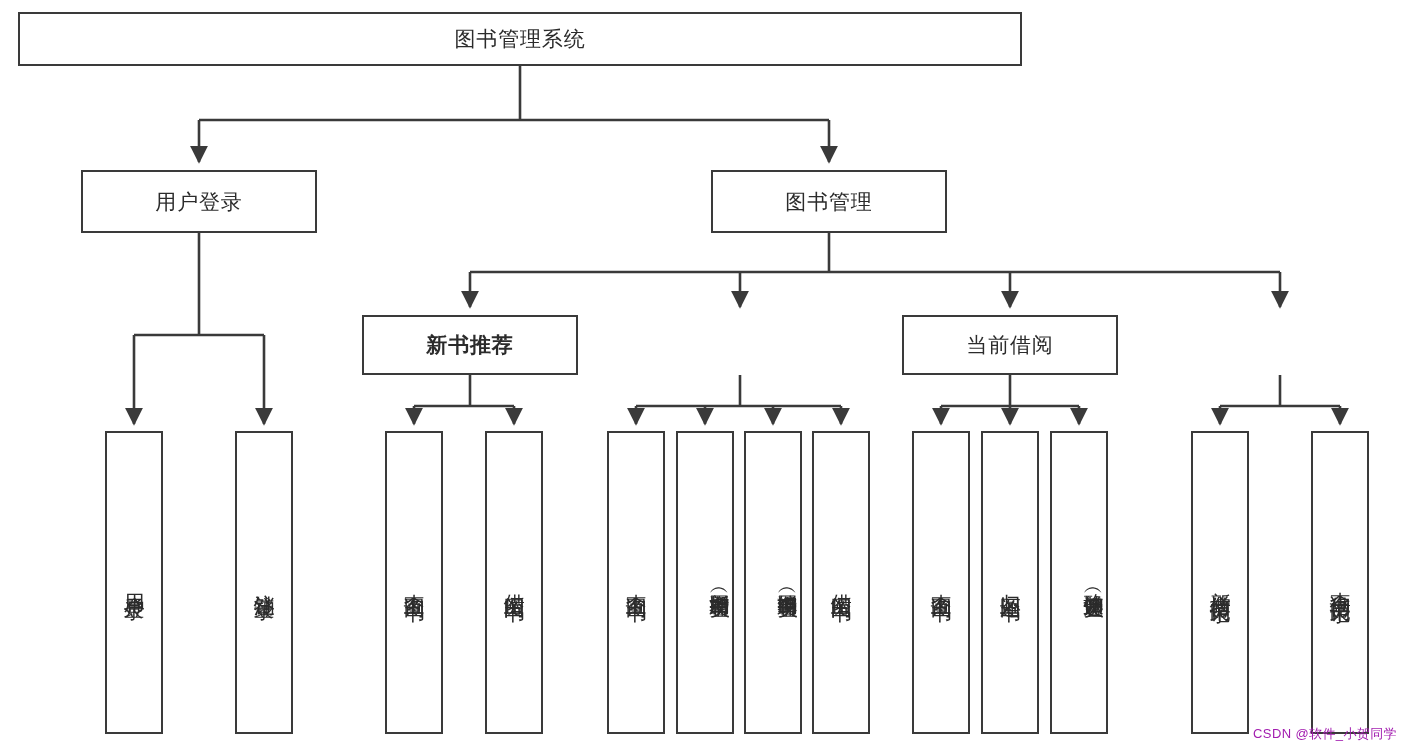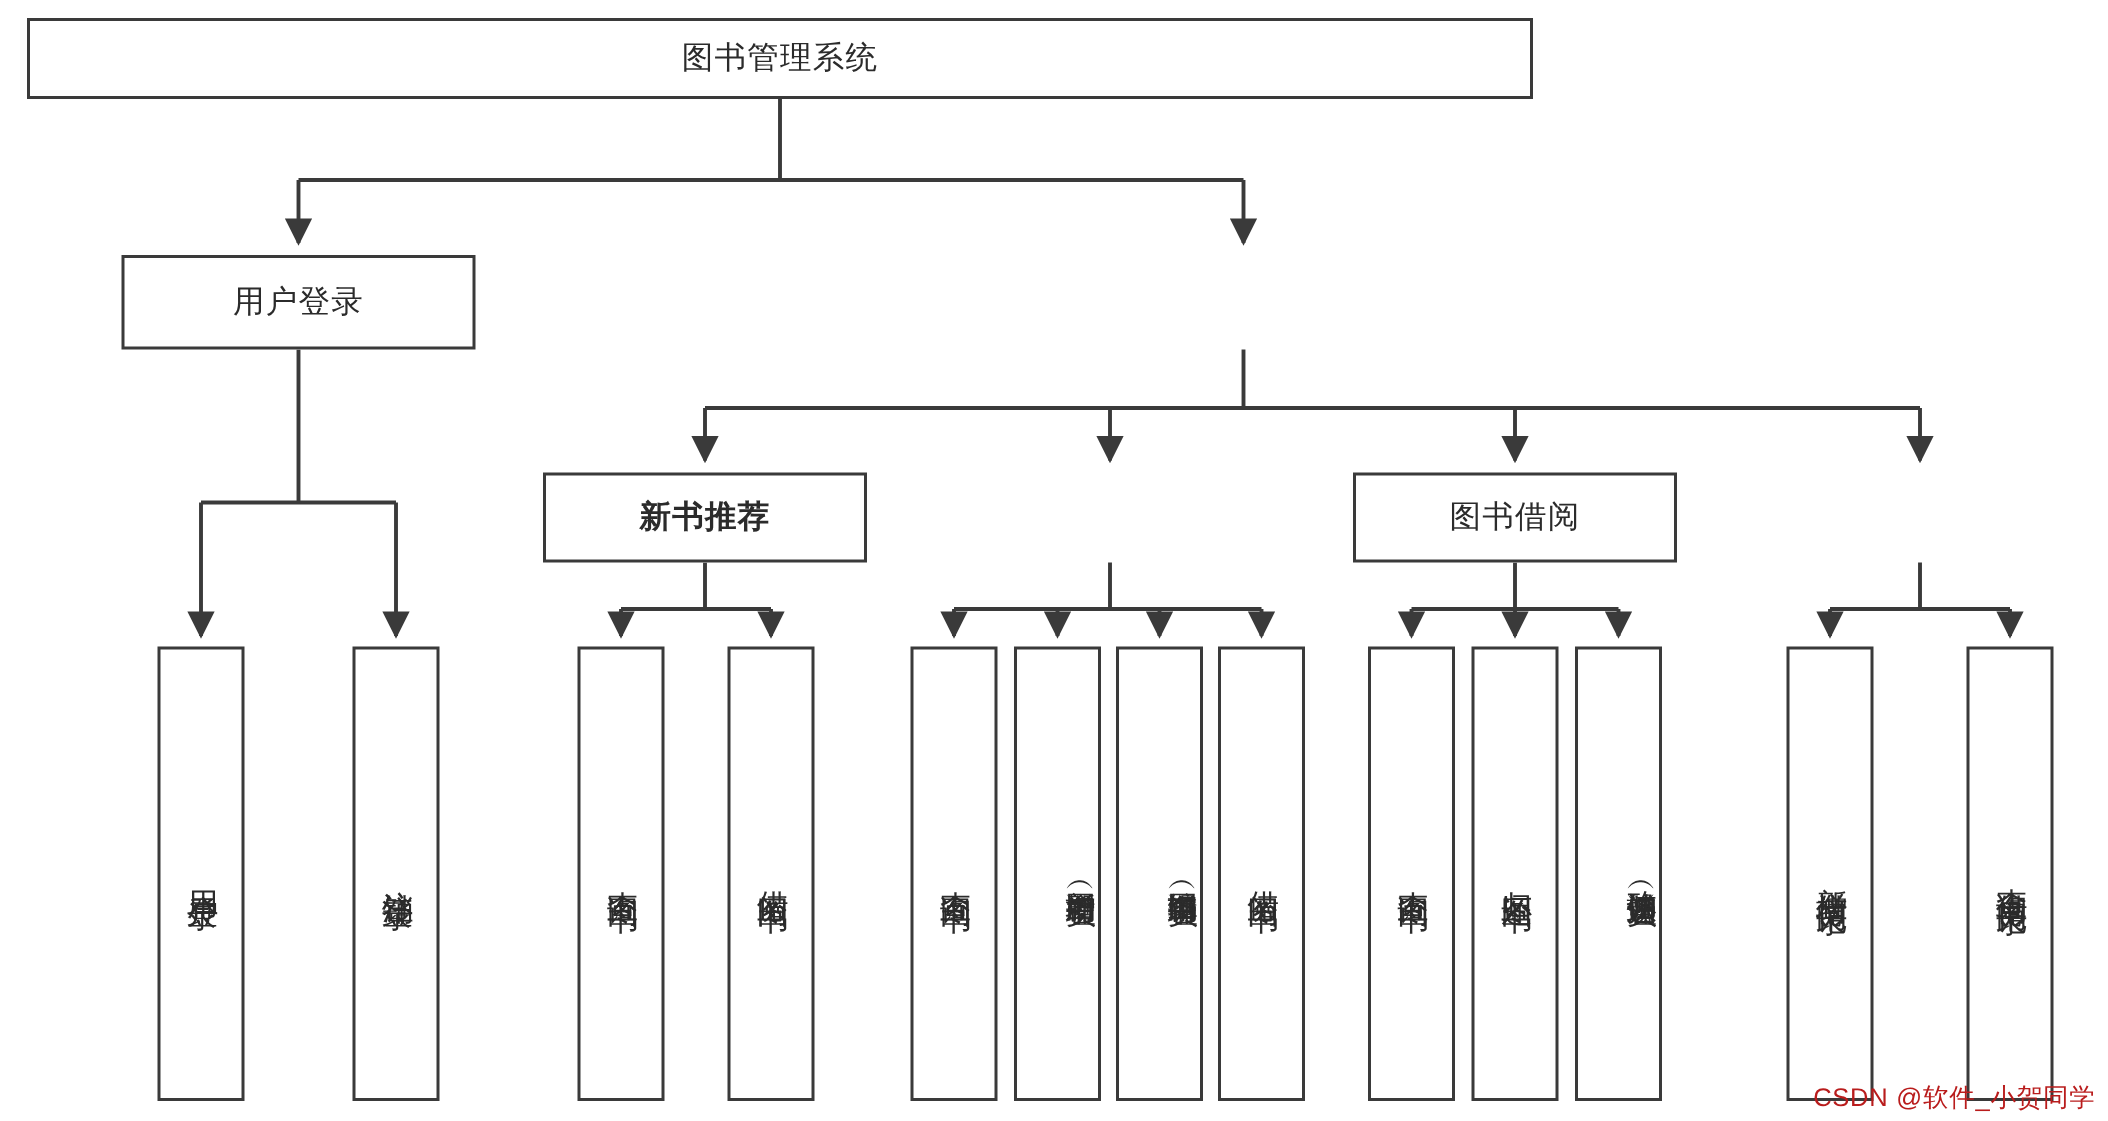--- a/index.html
+++ b/index.html
@@ -58,22 +58,22 @@
   .node.vertical.tight {
     letter-spacing: 0.04em;
     font-size: 20px;
     align-items: flex-start;
     padding-top: 2px;
   }
   .watermark {
     position: absolute;
     right: 8px;
     bottom: 4px;
-    font-size: 17px;
-    color: #b91c1c;
+    font-size: 13px;
+    color: #a21caf;
     letter-spacing: 0.03em;
     white-space: nowrap;
     user-select: none;
   }
 </style>
 </head>
 <body>
 
 <div id="diagram-root">
 
@@ -129,26 +129,29 @@
     </g>
   </svg>
 
   <div class="node horizontal" style="left:18px; top:12px; width:1004px; height:54px;justify-content:center;">
     <span>图书管理系统</span>
   </div>
 
   <div class="node horizontal" style="left:81px; top:170px; width:236px; height:63px;">
     <span>用户登录</span>
   </div>
+  <div class="node horizontal" style="left:711px; top:170px; width:236px; height:63px;">
+    <span>图书管理</span>
+  </div>
 
   <div class="node horizontal" style="left:362px; top:315px; width:216px; height:60px;font-weight:bold;">
     <span>新书推荐</span>
   </div>
   <div class="node horizontal" style="left:902px; top:315px; width:216px; height:60px;">
-    <span>图书借阅</span>
+    <span>当前借阅</span>
   </div>
 
   <div class="node vertical" style="left:105px; top:431px; width:58px; height:303px;">
     <span>用户登录</span>
   </div>
   <div class="node vertical" style="left:235px; top:431px; width:58px; height:303px;">
     <span>注销登录</span>
   </div>
 
   <div class="node vertical" style="left:385px; top:431px; width:58px; height:303px;">

